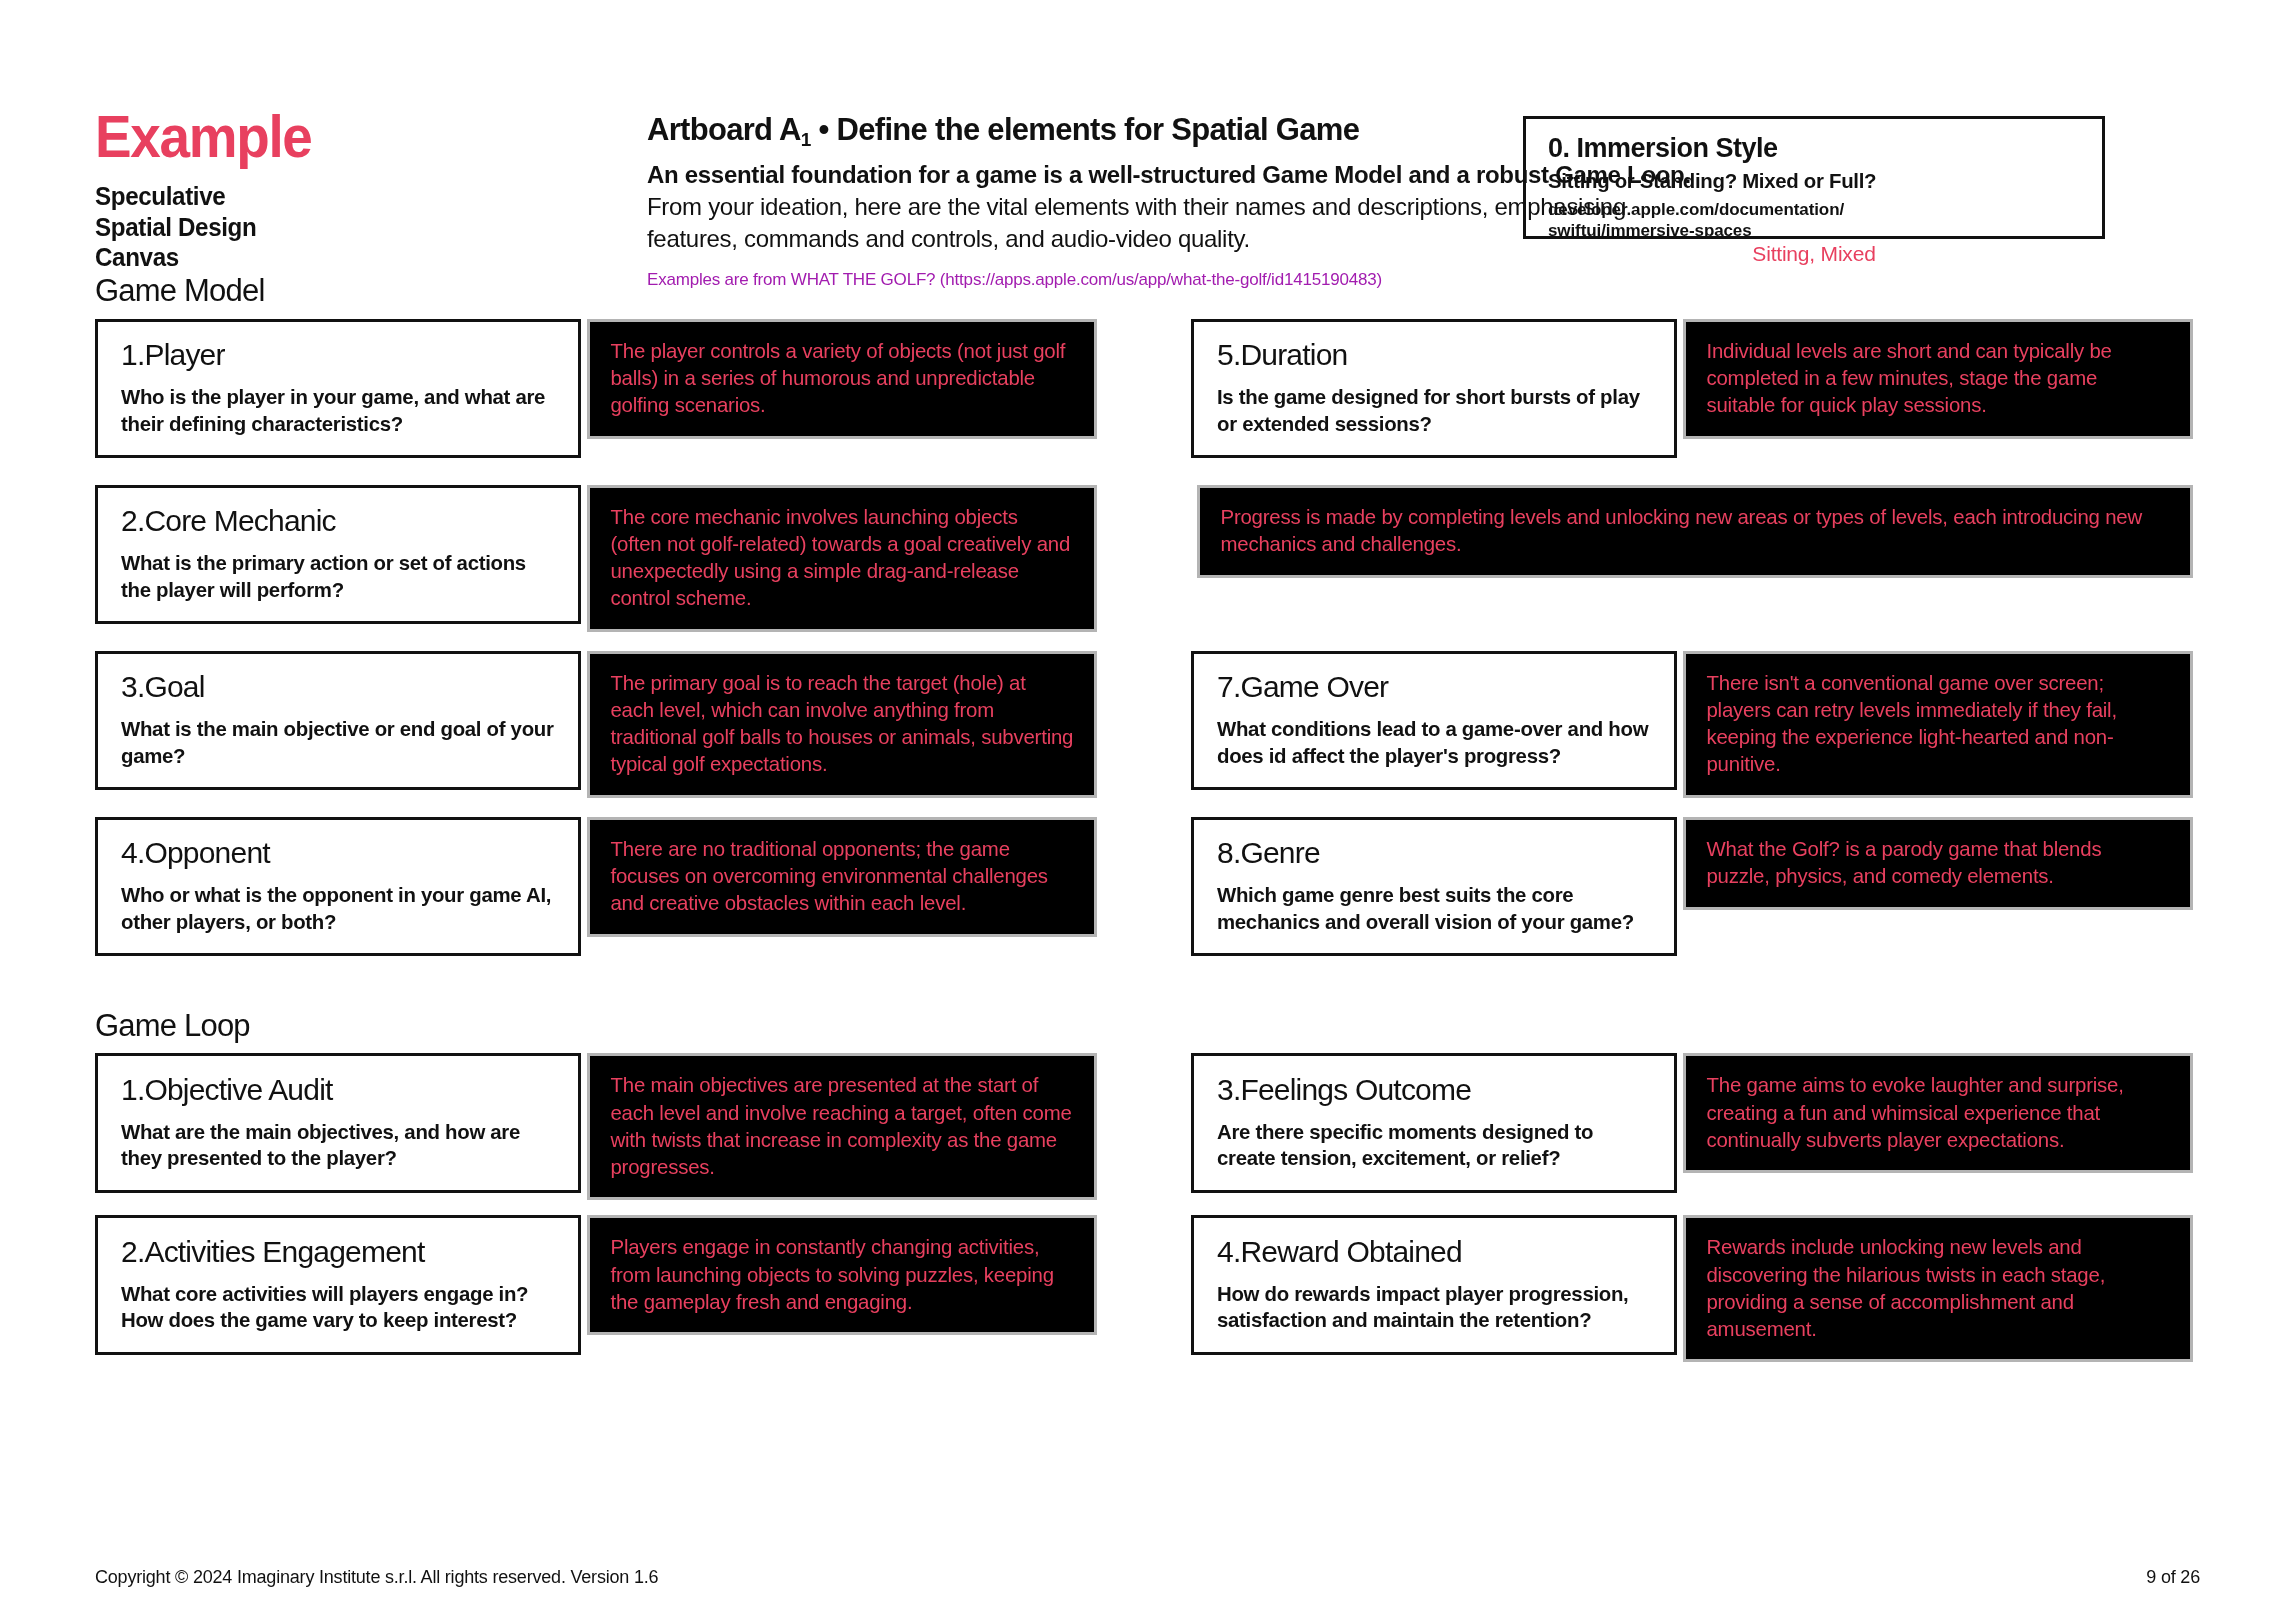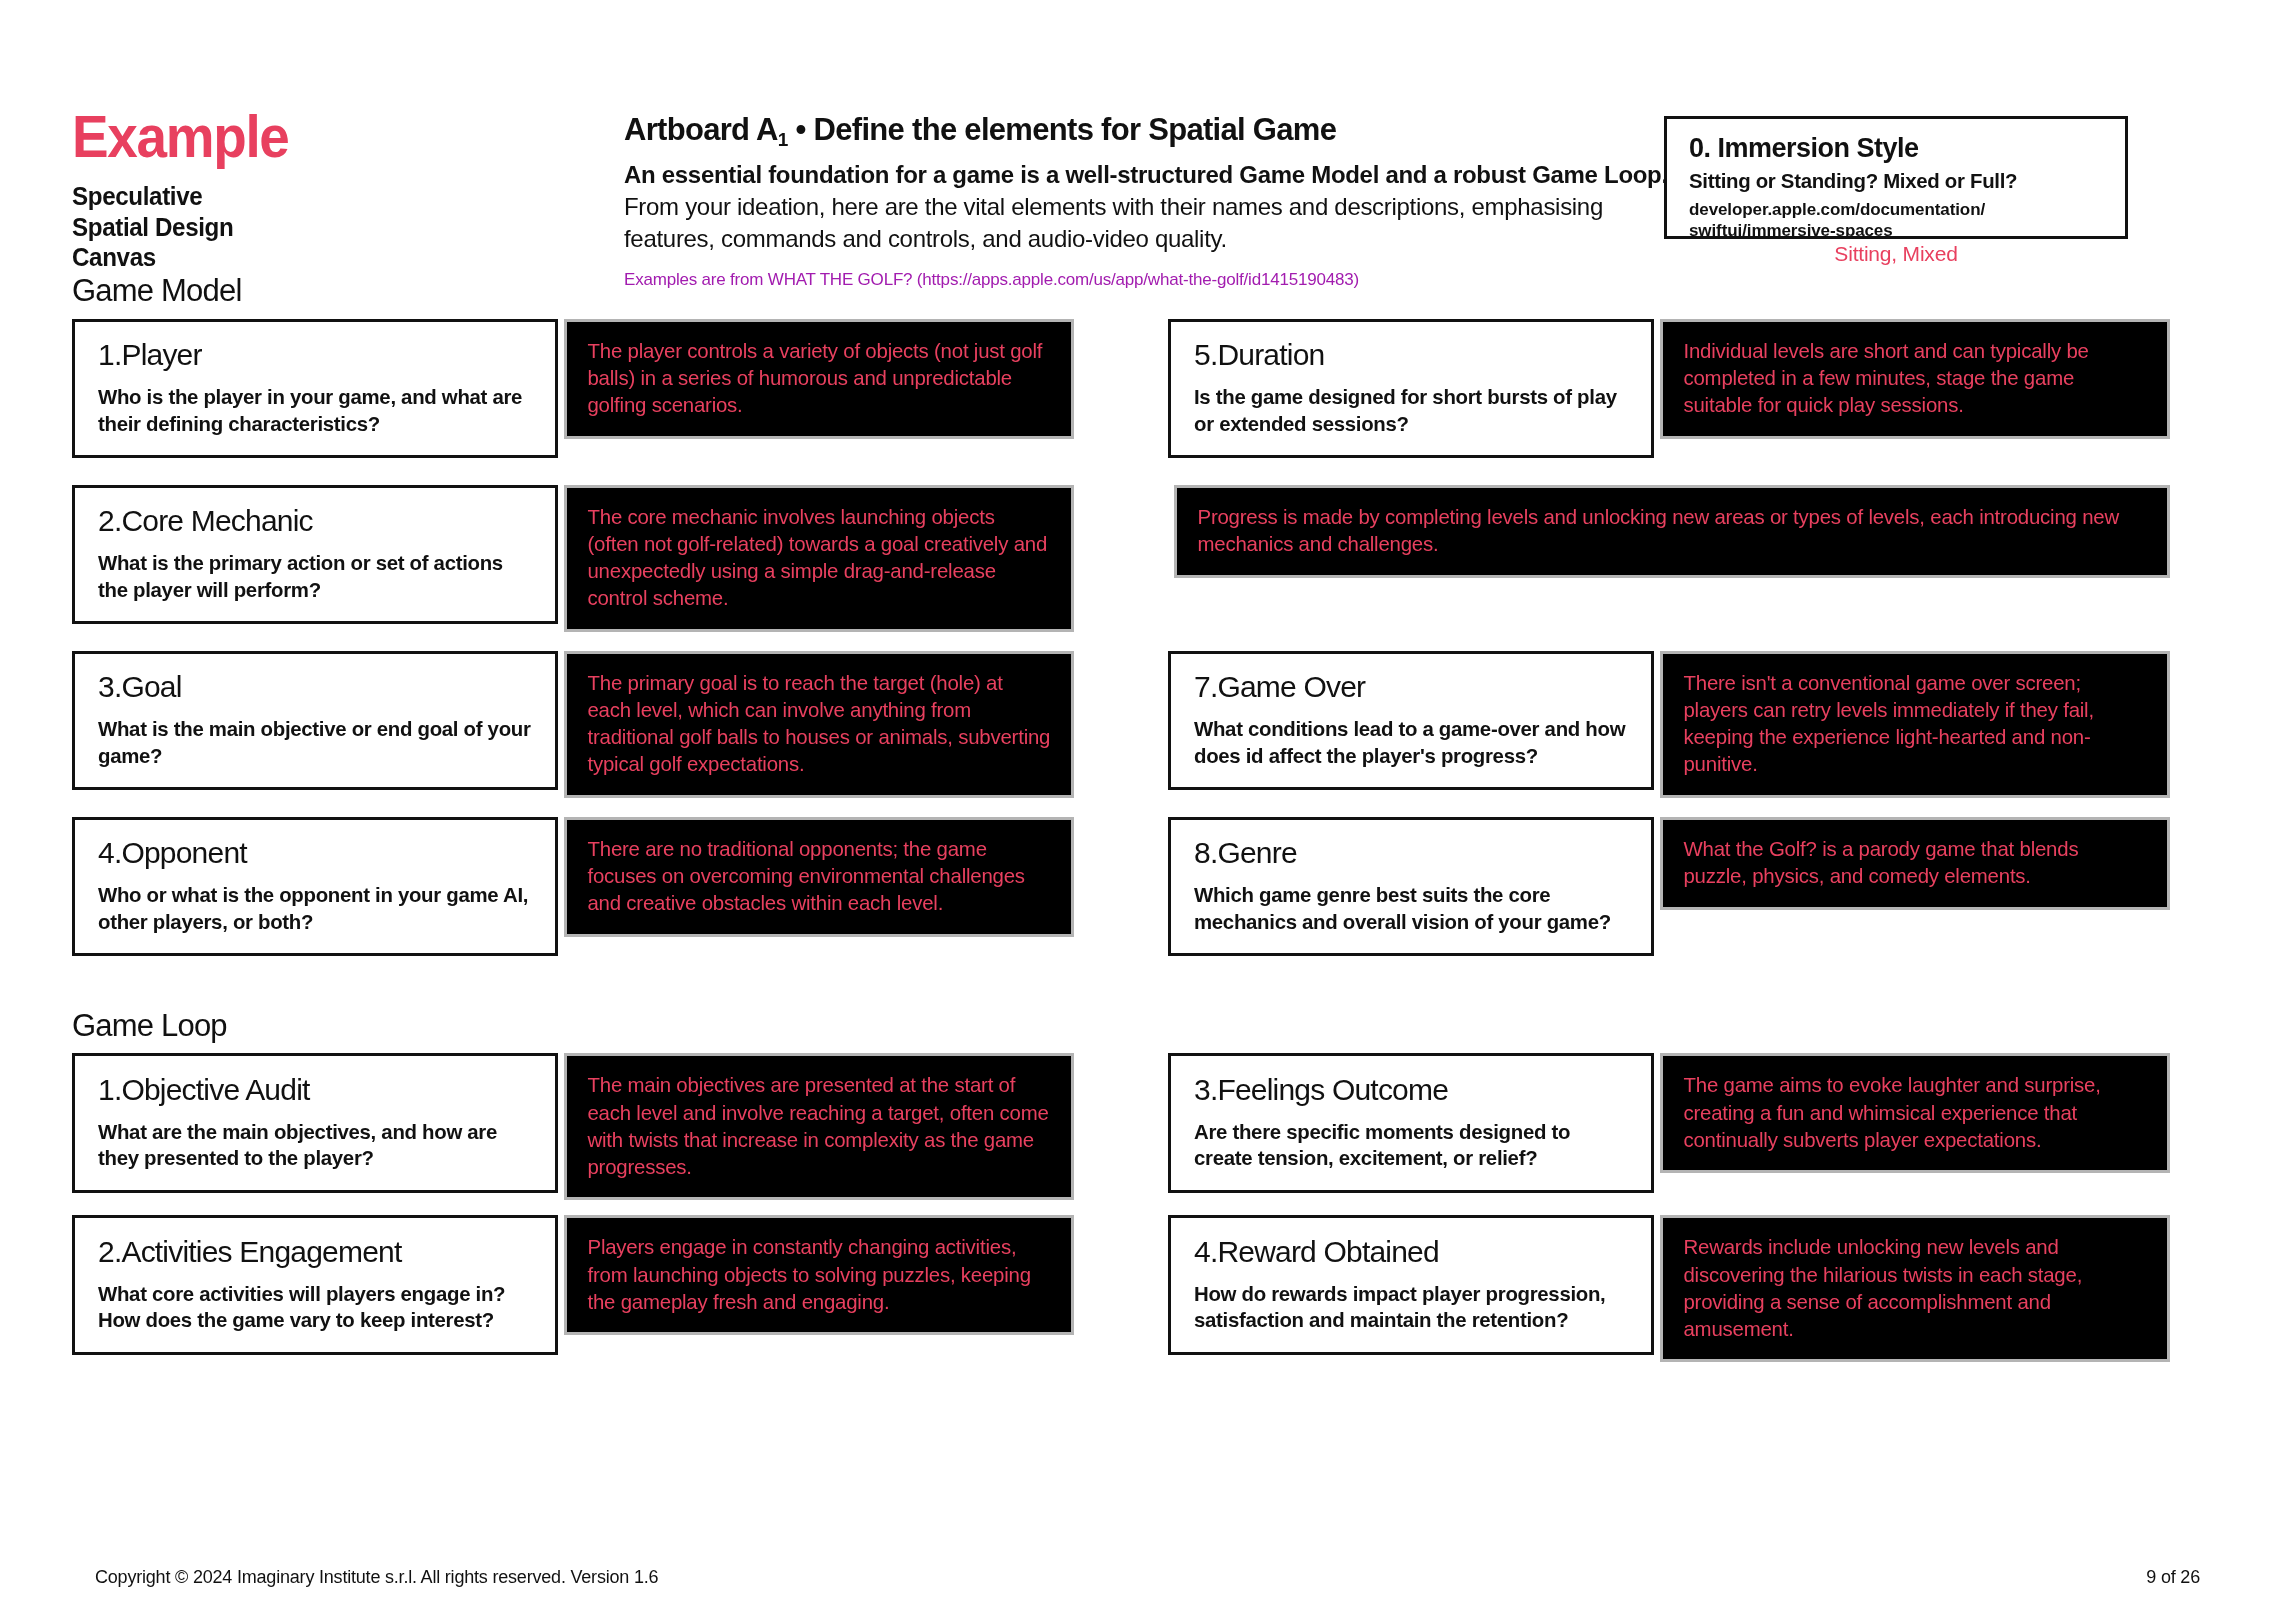--- a/index.html
+++ b/index.html
@@ -10,21 +10,21 @@
     background: #ffffff;
     font-family: "Liberation Sans", sans-serif;
     color: #111111;
     overflow: hidden;
   }
 
   .page {
     position: relative;
     width: 2295px;
     height: 1623px;
-    padding: 0 72px;
+    padding: 0 95px;
   }
 
   
   .header {
     position: relative;
     display: flex;
     align-items: flex-start;
     padding-top: 109px;
     height: 273px;
   }
@@ -79,21 +79,21 @@
     color: #a21caf;
     font-size: 17px;
     font-weight: 400;
     letter-spacing: -0.2px;
   }
 
   .immersion {
     position: absolute;
     right: 95px;
     top: 116px;
-    width: 464px;
+    width: 582px;
     height: 123px;
     border: 3.4px solid #111111;
     padding: 15px 22px 0 22px;
     display: flex;
     flex-direction: column;
   }
   .immersion-title {
     font-size: 27px;
     font-weight: 700;
     letter-spacing: -0.5px;

